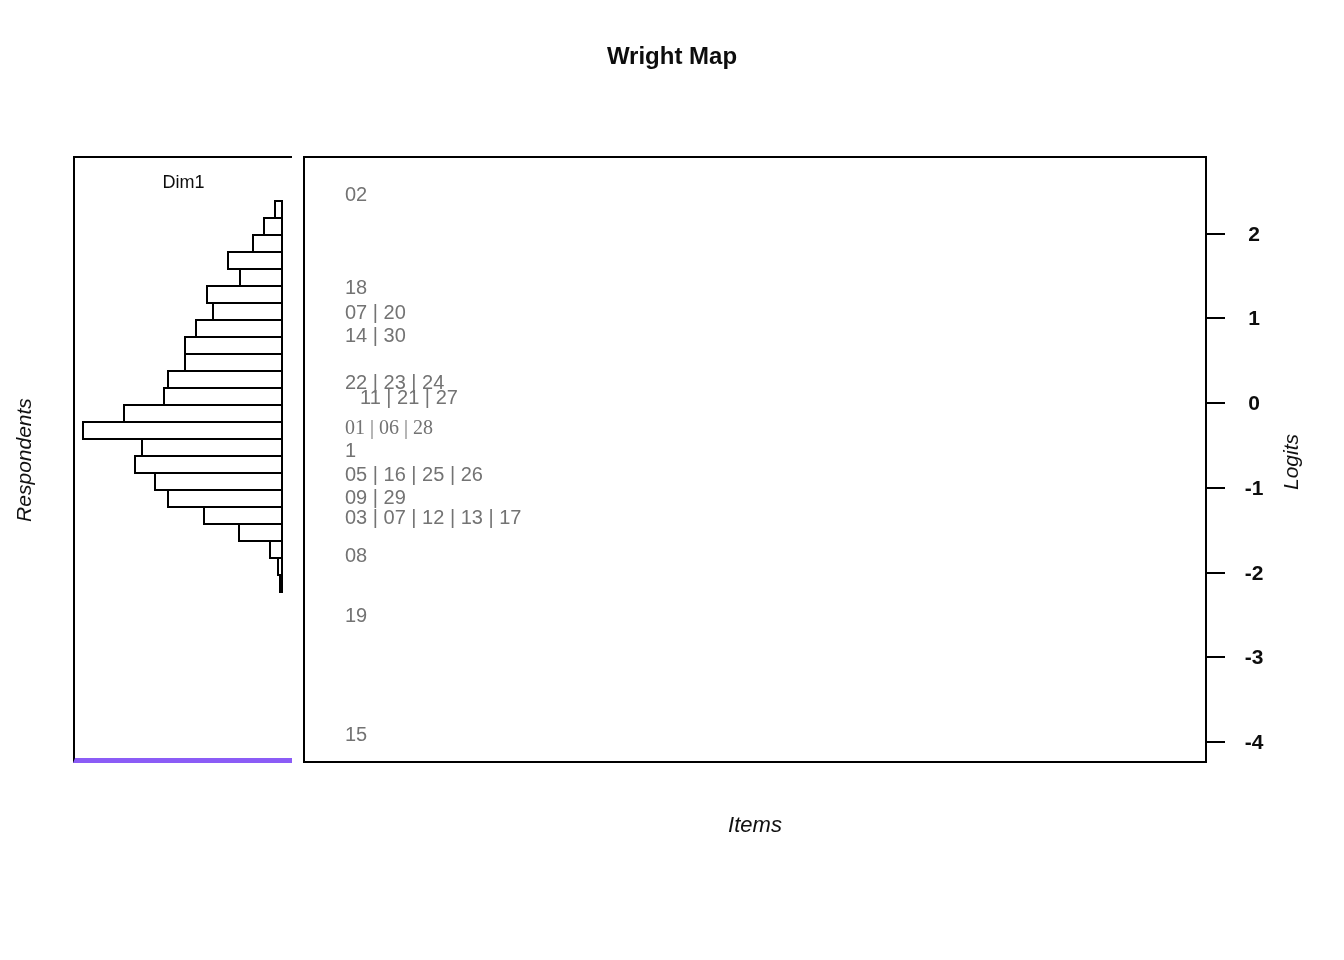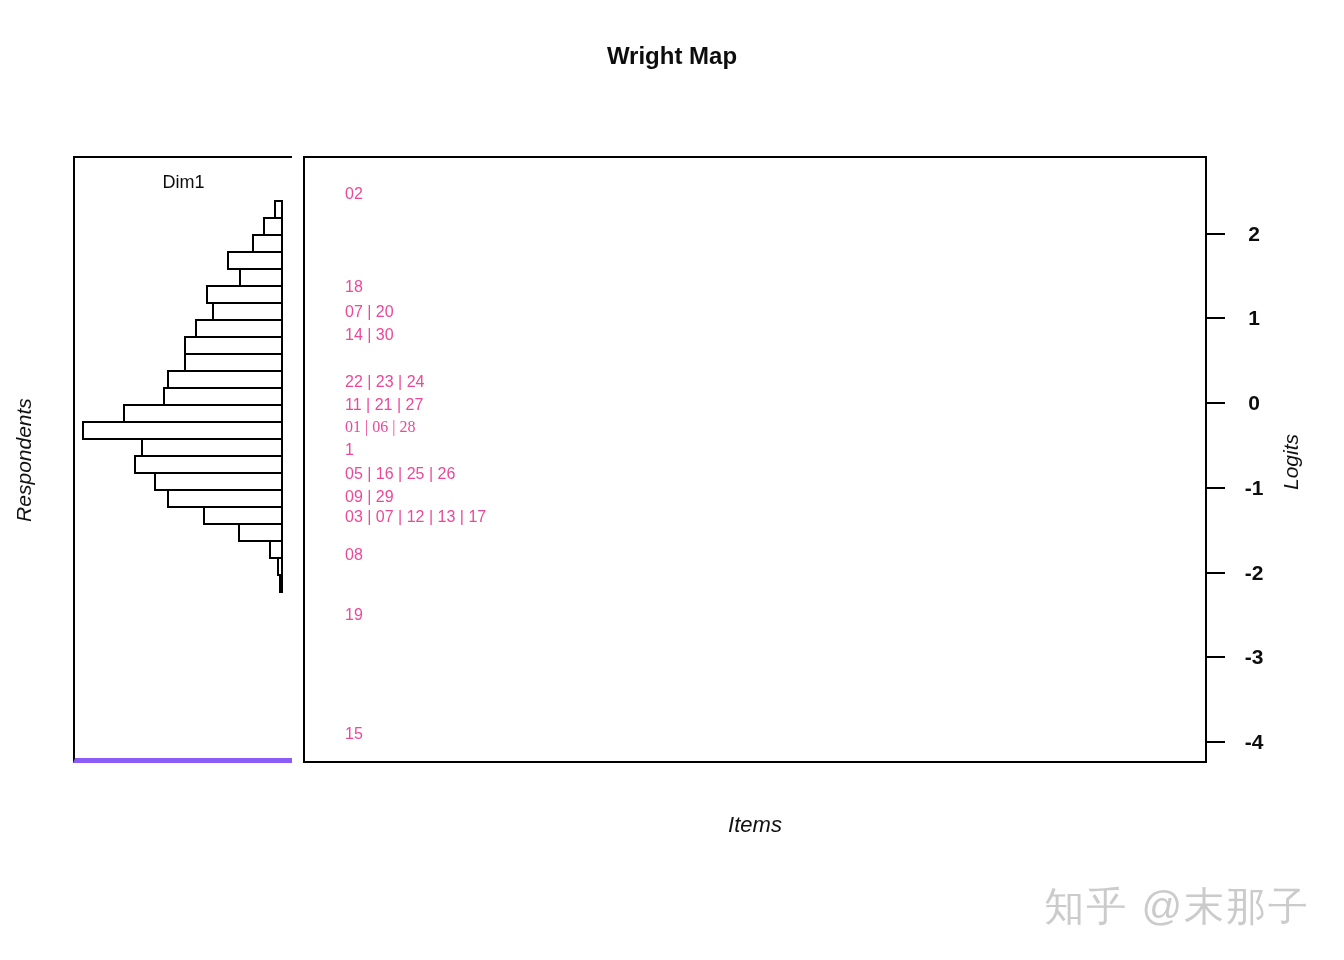--- a/index.html
+++ b/index.html
@@ -65,24 +65,24 @@
   }
   .hist-bar {
     position: absolute;
     border: 2px solid #000;
     box-sizing: border-box;
     background: #ffffff;
   }
   .item-row {
     position: absolute;
     left: 40px;
-    font-size: 16px;
+    font-size: 20px;
     line-height: 22px;
     white-space: nowrap;
-    color: #ec4899;
+    color: #737373;
   }
   .tick-line {
     position: absolute;
     width: 18px; height: 2px;
     background: #000;
     left: 1207px;
   }
   .tick-label {
     position: absolute;
     left: 1232px;
@@ -141,21 +141,21 @@
       </div>
   </div>
 
   <div class="items-panel">
     <div id="item-rows">
         <div class="item-row" style="top: 25px;">02</div>
         <div class="item-row" style="top: 118px;">18</div>
         <div class="item-row" style="top: 143px;">07 | 20</div>
         <div class="item-row" style="top: 166px;">14 | 30</div>
         <div class="item-row" style="top: 213px;">22 | 23 | 24</div>
-        <div class="item-row" style="top: 236px;">11 | 21 | 27</div>
+        <div class="item-row" style="top: 228px; margin-left: 15px;">11 | 21 | 27</div>
         <div class="item-row" style="top: 258px; font-family: Liberation Serif, serif;">01 | 06 | 28</div>
         <div class="item-row" style="top: 281px;">1</div>
         <div class="item-row" style="top: 305px;">05 | 16 | 25 | 26</div>
         <div class="item-row" style="top: 328px;">09 | 29</div>
         <div class="item-row" style="top: 348px;">03 | 07 | 12 | 13 | 17</div>
         <div class="item-row" style="top: 386px;">08</div>
         <div class="item-row" style="top: 446px;">19</div>
         <div class="item-row" style="top: 565px;">15</div>
       </div>
   </div>
@@ -174,15 +174,14 @@
       <div class="tick-line" style="top: 656px;"></div>
       <div class="tick-label" style="top: 657px;">-3</div>
       <div class="tick-line" style="top: 741px;"></div>
       <div class="tick-label" style="top: 742px;">-4</div>
     </div>
 
   <div class="vlabel logits-label">Logits</div>
 
   <div class="items-label">Items</div>
 
-  <div class="watermark">知乎 @末那子</div>
 
 </div>
 
 </body></html>

